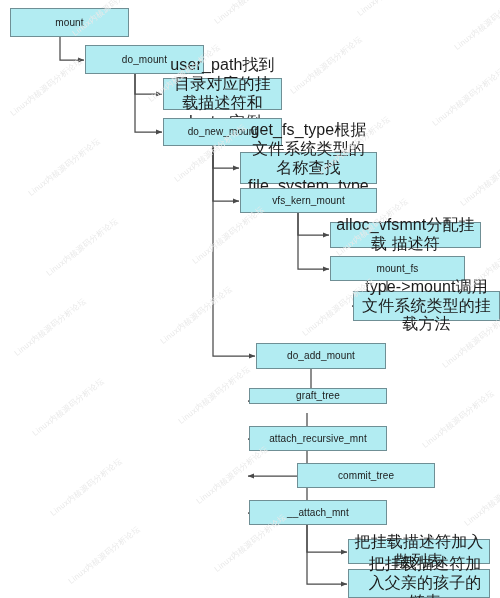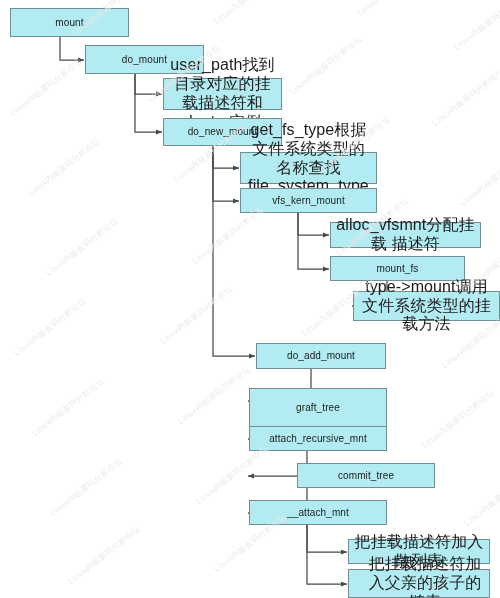--- a/index.html
+++ b/index.html
@@ -153,21 +153,21 @@
       </div>
       <div class="node" style="left: 330px; top: 256px; width: 135px; height: 25px; background: rgb(178, 236, 242); border-color: rgb(111, 143, 149); color: rgb(27, 27, 27);">
         <span class="lbl en">mount_fs</span>
       </div>
       <div class="node" style="left: 353px; top: 291px; width: 147px; height: 30px; background: rgb(178, 236, 242); border-color: rgb(111, 143, 149); color: rgb(27, 27, 27);">
         <span class="lbl cn">type-&gt;mount调用文件系统类型的挂载方法</span>
       </div>
       <div class="node" style="left: 256px; top: 343px; width: 130px; height: 26px; background: rgb(178, 236, 242); border-color: rgb(111, 143, 149); color: rgb(27, 27, 27);">
         <span class="lbl en">do_add_mount</span>
       </div>
-      <div class="node" style="left: 249px; top: 388px; width: 138px; height: 39px; background: rgb(178, 236, 242); border-color: rgb(111, 143, 149); color: rgb(27, 27, 27);">
+      <div class="node" style="left: 249px; top: 388px; width: 138px; height: 16px; background: rgb(178, 236, 242); border-color: rgb(111, 143, 149); color: rgb(27, 27, 27);">
         <span class="lbl en">graft_tree</span>
       </div>
       <div class="node" style="left: 249px; top: 426px; width: 138px; height: 25px; background: rgb(178, 236, 242); border-color: rgb(111, 143, 149); color: rgb(27, 27, 27);">
         <span class="lbl en">attach_recursive_mnt</span>
       </div>
       <div class="node" style="left: 249px; top: 463px; width: 138px; height: 25px; background: rgb(178, 236, 242); border-color: rgb(111, 143, 149); color: rgb(27, 27, 27); margin-left: 48px;">
         <span class="lbl en">commit_tree</span>
       </div>
       <div class="node" style="left: 249px; top: 500px; width: 138px; height: 25px; background: rgb(178, 236, 242); border-color: rgb(111, 143, 149); color: rgb(27, 27, 27);">
         <span class="lbl en">__attach_mnt</span>

